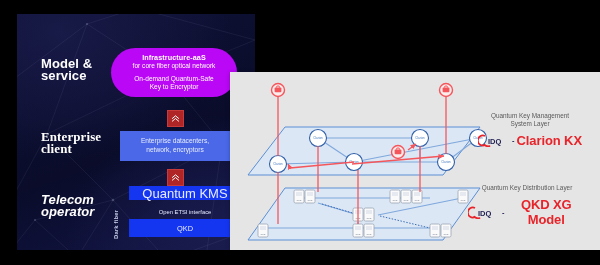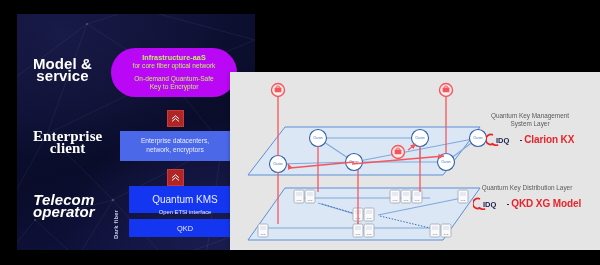--- a/index.html
+++ b/index.html
@@ -19,35 +19,34 @@
       radial-gradient(ellipse 120% 90% at 18% 8%, #181a47 0%, rgba(13,15,51,0) 60%),
       radial-gradient(ellipse 100% 80% at 85% 95%, #1a1c4e 0%, rgba(13,15,51,0) 65%),
       linear-gradient(160deg,#101238 0%,#0a0c2a 55%,#121546 100%);
     overflow:hidden;
   }
   .mesh{position:absolute;inset:0;opacity:.55;}
   .mesh line{stroke:#b9c2e8;stroke-width:.45;opacity:.30;}
   .mesh circle{fill:#cfd6f5;opacity:.45;}
 
   .row-label{
-    position:absolute;left:16px;color:#ffffff;font-weight:bold;
-    font-size:15px;line-height:11.5px;letter-spacing:.1px;
+    position:absolute;left:24px;color:#ffffff;font-weight:bold;
+    font-size:13px;line-height:11.5px;letter-spacing:.1px;
     white-space:pre-line;
-    text-align:center;
   }
   #lbl-model{top:44px;}
   #lbl-ent{top:117px;font-family:Liberation Serif, serif;}
   #lbl-tel{top:180px;font-style:italic;}
 
   
   .pill{
     position:absolute;left:94px;top:34px;width:126px;height:49px;
     background:#ba07f5;border-radius:26px;
     display:flex;flex-direction:column;align-items:center;justify-content:center;
-    text-align:center;color:#bef264;
+    text-align:center;color:#ffffff;
   }
   .pill .t1{font-size:7.2px;font-weight:bold;letter-spacing:.1px;line-height:9px;}
   .pill .t2{font-size:6.6px;line-height:8.4px;}
   .pill .gap{height:4px;}
   .pill .t3{font-size:6.6px;line-height:8.4px;}
 
   
   .chev{
     position:absolute;width:15px;height:15px;background:#b02626;
     border:1px solid #c93a3a;display:flex;align-items:center;justify-content:center;
@@ -59,22 +58,22 @@
   
   .box{
     position:absolute;display:flex;align-items:center;justify-content:center;
     text-align:center;color:#e8ecff;
   }
   #box-ent{
     left:103px;top:117px;width:110px;height:30px;background:#4a68e8;
     font-size:6.6px;line-height:8.6px;
   }
   #box-kms{
-    left:112px;top:172px;width:112px;height:27px;background:#1536f0;
-    font-size:10px;
+    left:112px;top:172px;width:112px;height:14px;background:#1536f0;
+    font-size:13px;
   }
   #box-qkd{
     left:112px;top:205px;width:112px;height:18px;background:#1536f0;
     font-size:7.4px;
   }
   #etsi{
     position:absolute;left:112px;top:192px;width:112px;height:12px;
     display:flex;align-items:center;justify-content:center;
     color:#e5e9ff;font-size:5.8px;
   }
@@ -93,21 +92,21 @@
   }
   .diagram{position:absolute;left:0;top:0;width:355px;height:178px;}
 
   .legend{position:absolute;text-align:center;}
   #legend-kms{left:246px;top:40px;width:108px;}
   #legend-qkd{left:238px;top:112px;width:118px;}
   .legend .cap{color:#5a5a5a;font-size:6.4px;line-height:8px;}
   .logo-line{display:flex;align-items:center;justify-content:center;gap:2px;margin-top:5px;}
   .idq{display:flex;align-items:center;}
   .idq svg{display:block;}
-  .prod{font-size:10px;font-weight:bold;color:#e8242a;letter-spacing:-.1px;}
+  .prod{font-size:13px;font-weight:bold;color:#e8242a;letter-spacing:-.1px;}
   .dash{font-size:7.4px;font-weight:bold;color:#1b1b4f;}
 </style>
 </head>
 <body>
 
 <div class="stage">
 
   <div class="left-panel">
 
     <svg class="mesh" viewBox="0 0 238 236" preserveAspectRatio="none">

